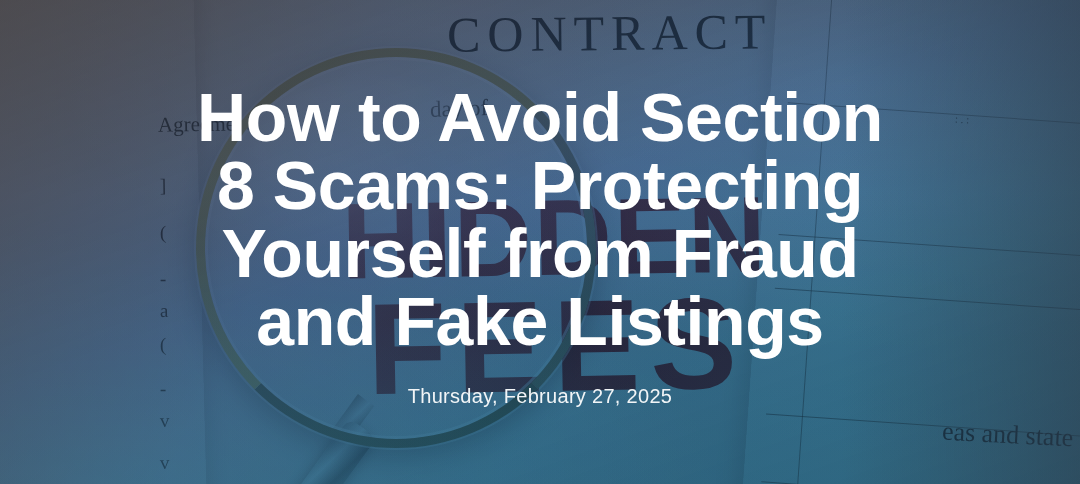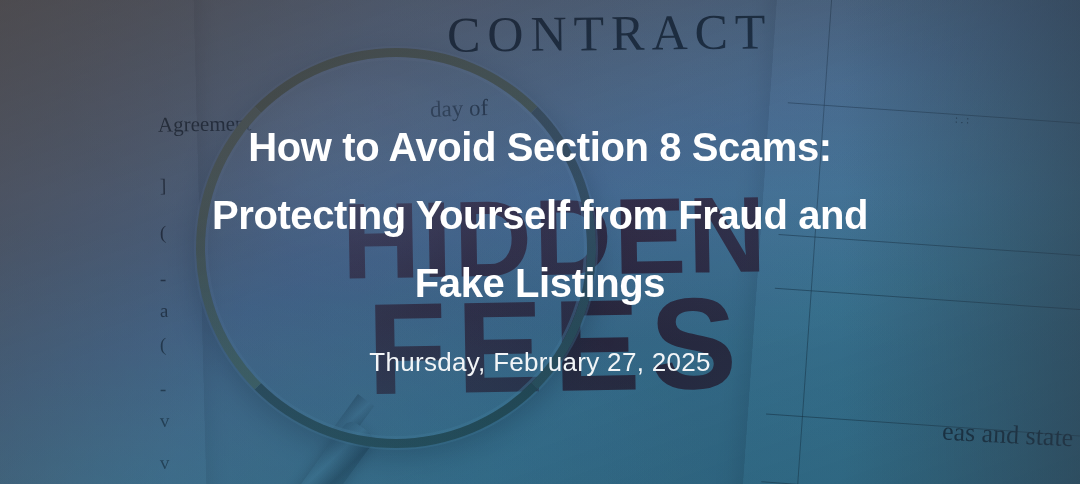--- a/index.html
+++ b/index.html
@@ -227,30 +227,30 @@
     flex-direction: column;
     align-items: center;
     justify-content: center;
     padding-top: 6px;
   }
   .hero-title {
     width: 700px;
     margin: 0;
     text-align: center;
     color: #ffffff;
-    font-size: 40px;
+    font-size: 68px;
     font-weight: bold;
     line-height: 68px;
     letter-spacing: -0.4px;
     text-rendering: optimizeLegibility;
   }
   .hero-date {
     margin-top: 30px;
     color: #f2f5f7;
-    font-size: 26px;
+    font-size: 20px;
     font-weight: normal;
     letter-spacing: 0.3px;
     text-align: left;
   }
 </style>
 </head>
 <body>
 
 <div id="banner">
 

